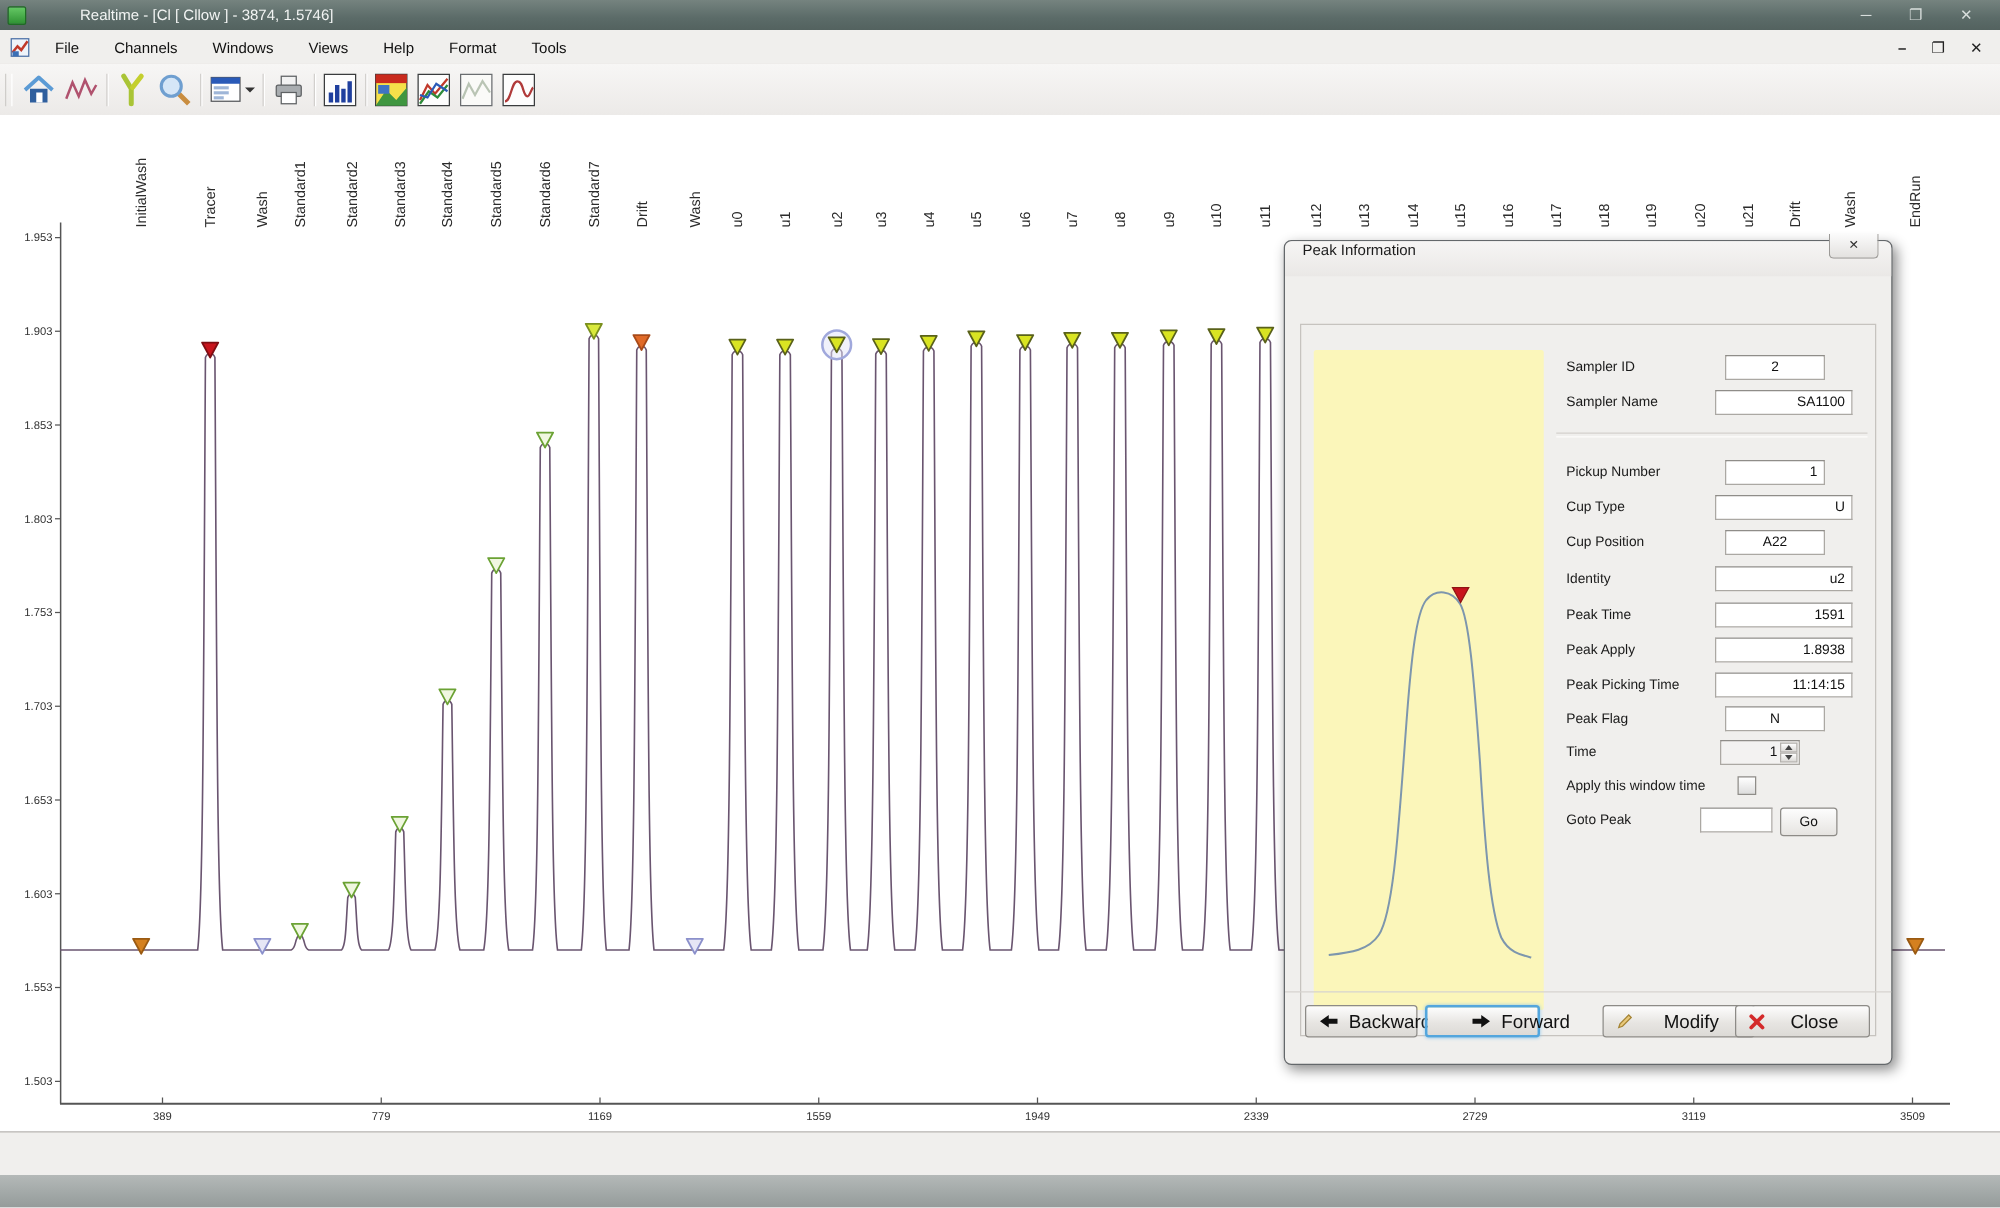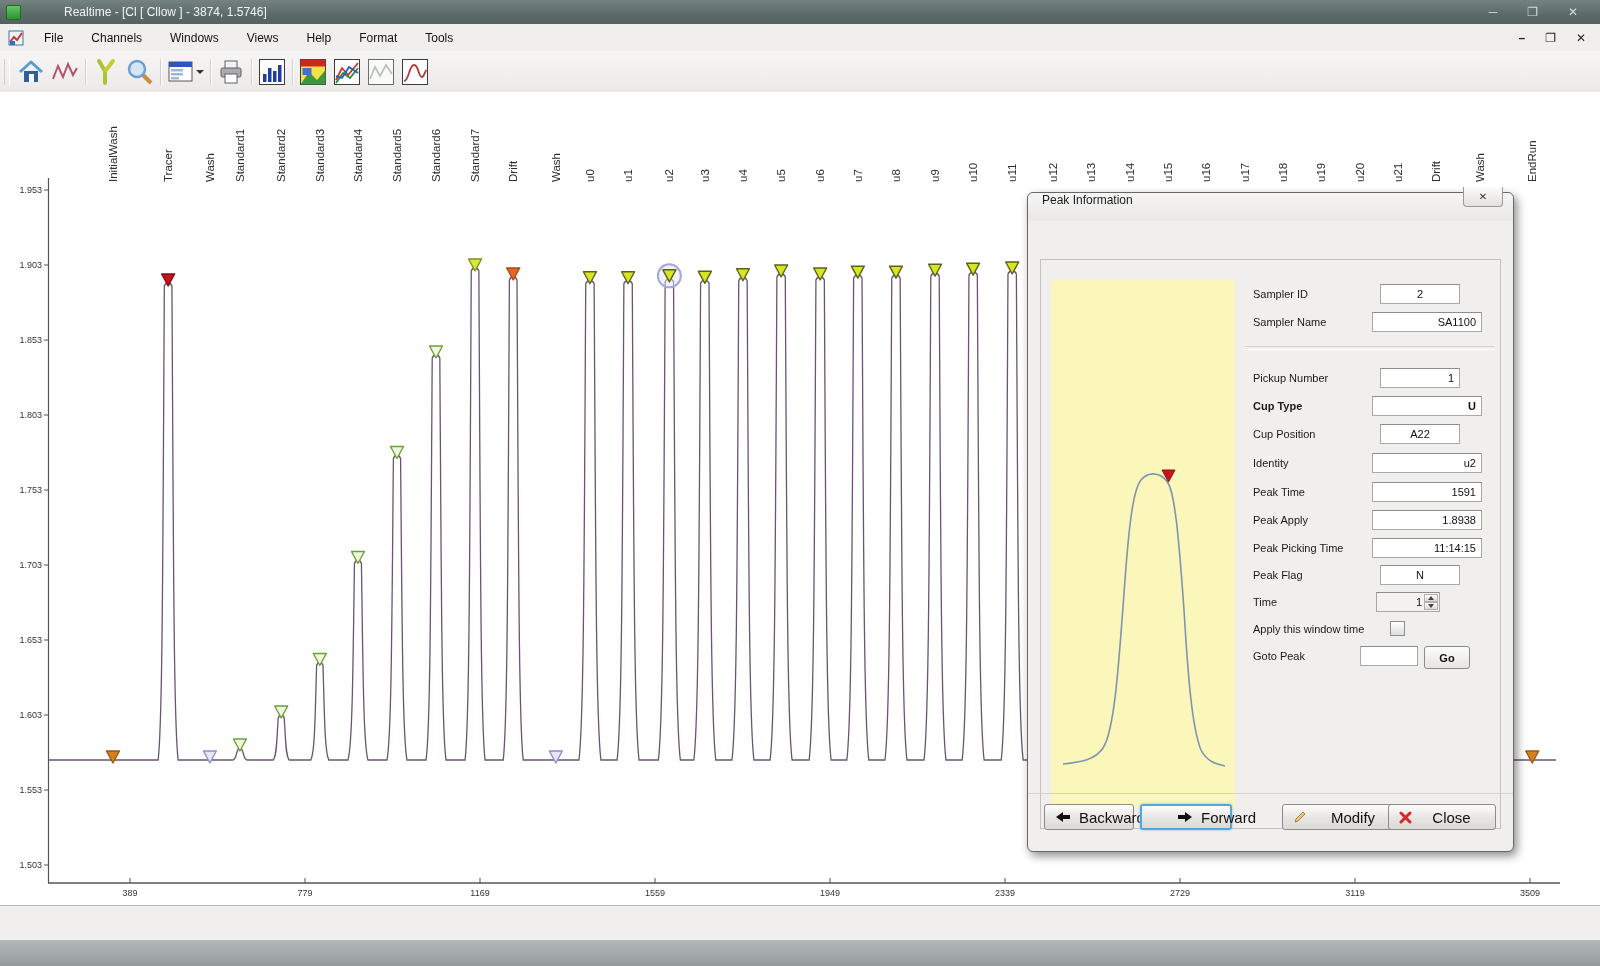--- a/index.html
+++ b/index.html
@@ -70,21 +70,21 @@
   .spinner{position:absolute;top:1px;right:1px;width:14px;height:16px;display:flex;flex-direction:column;}
   .spin-b{flex:1;background:linear-gradient(#fefefe,#dcdad7);border:1px solid #b3b0ac;
     display:flex;align-items:center;justify-content:center;}
   .tri-up{width:0;height:0;border-left:3px solid transparent;border-right:3px solid transparent;border-bottom:4px solid #444;}
   .tri-dn{width:0;height:0;border-left:3px solid transparent;border-right:3px solid transparent;border-top:4px solid #444;}
   .checkbox{position:absolute;left:139px;top:2px;width:13px;height:13px;background:linear-gradient(#fff,#ddd);
     border:1px solid #8f8d89;}
   .goto-input{width:58px;right:72px;}
   .go-btn{position:absolute;right:20px;top:0;width:44px;height:21px;
     background:linear-gradient(#fdfdfd,#e6e4e1);border:1px solid #8d8b87;border-radius:3px;
-    font-size:11px;display:flex;align-items:center;justify-content:center;color:#111;font-weight:bold;}
+    font-size:11px;display:flex;align-items:center;justify-content:center;color:#111;}
   #dlg-btnrow{position:absolute;left:0;top:600px;width:100%;height:58px;border-top:1px solid #d6d4d0;}
   .dlg-btn{position:absolute;top:10px;height:26px;background:linear-gradient(#fdfdfd,#e7e5e2 55%,#dcdad6);
     border:1px solid #8d8b87;border-radius:3px;display:flex;align-items:center;
     font-size:15px;color:#111;box-sizing:border-box;}
   .dlg-btn .b-ico{margin:0 8px 0 10px;display:flex;align-items:center;}
   .dlg-btn .b-lbl{flex:1;text-align:center;padding-right:12px;}
   .btn-focus{border:2px solid #53a6dd;box-shadow:0 0 3px #8cc6ec;padding-left:25px;}
 </style>
 </head>
 <body>
@@ -340,21 +340,21 @@
             <div class="fld-input in-narrow al-c">2</div>
           </div>
           <div class="fld-row" style="top: 38px;">
             <span class="fld-label">Sampler Name</span>
             <div class="fld-input in-wide al-r">SA1100</div>
           </div>
           <div class="fld-row" style="top: 94px;">
             <span class="fld-label">Pickup Number</span>
             <div class="fld-input in-narrow al-r">1</div>
           </div>
-          <div class="fld-row" style="top: 122px; font-weight: bold;">
+          <div class="fld-row" style="top: 122px;">
             <span class="fld-label">Cup Type</span>
             <div class="fld-input in-wide al-r">U</div>
           </div>
           <div class="fld-row" style="top: 150px;">
             <span class="fld-label">Cup Position</span>
             <div class="fld-input in-narrow al-c">A22</div>
           </div>
           <div class="fld-row" style="top: 179px;">
             <span class="fld-label">Identity</span>
             <div class="fld-input in-wide al-r">u2</div>

